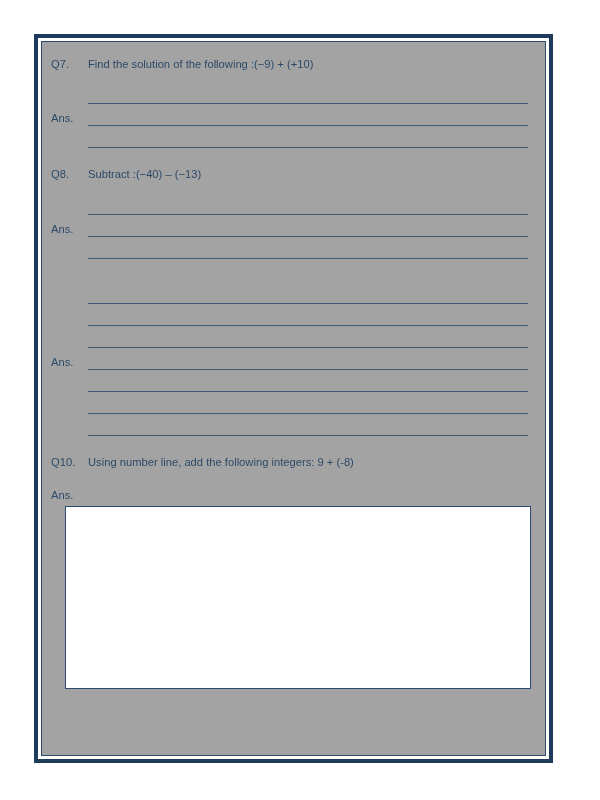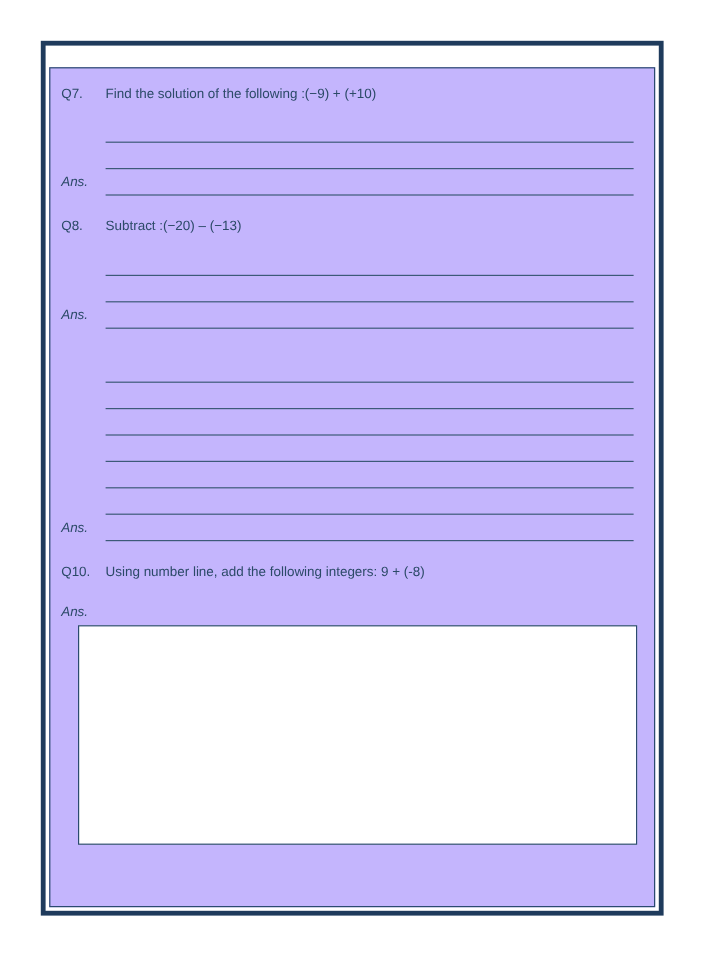--- a/index.html
+++ b/index.html
@@ -26,23 +26,22 @@
     background: #ffffff;
   }
   .page-inner {
     position: absolute;
     left: 3px;
     top: 3px;
     right: 3px;
     bottom: 3px;
     box-sizing: border-box;
     border: 1px solid #2b4a6f;
-    background: #c4b5fd;
+    background: #a3a3a3;
     overflow: hidden;
-    margin-top: 15px;
   }
 
   
   .content {
     position: absolute;
     left: 0;
     top: 0;
     right: 0;
     bottom: 0;
     padding: 12px 9px 0 9px;
@@ -68,22 +67,21 @@
     flex: 1 1 auto;
     color: #2c4a68;
     font-size: 11.2px;
     line-height: 21px;
     padding-right: 6px;
   }
 
   
   .ansrow {
     display: flex;
-    align-items: flex-end;
-    font-style: italic;
+    align-items: center;
   }
   .anslabel {
     width: 37px;
     flex: 0 0 37px;
     color: #2c4a68;
     font-size: 11.2px;
     line-height: 21px;
   }
   .lines {
     flex: 1 1 auto;
@@ -134,21 +132,21 @@
           <div class="ruled-line"></div>
           <div class="ruled-line"></div>
           <div class="ruled-line"></div>
         </div>
       </div>
 
       <div class="gap-after-lines"></div>
 
       <div class="qrow">
         <div class="qlabel">Q8.</div>
-        <div class="qtext">Subtract :(−20) – (−13)</div>
+        <div class="qtext">Subtract :(−40) – (−13)</div>
       </div>
       <div class="gap-q8"></div>
       <div class="ansrow">
         <div class="anslabel">Ans.</div>
         <div class="lines">
           <div class="ruled-line"></div>
           <div class="ruled-line"></div>
           <div class="ruled-line"></div>
         </div>
       </div>

